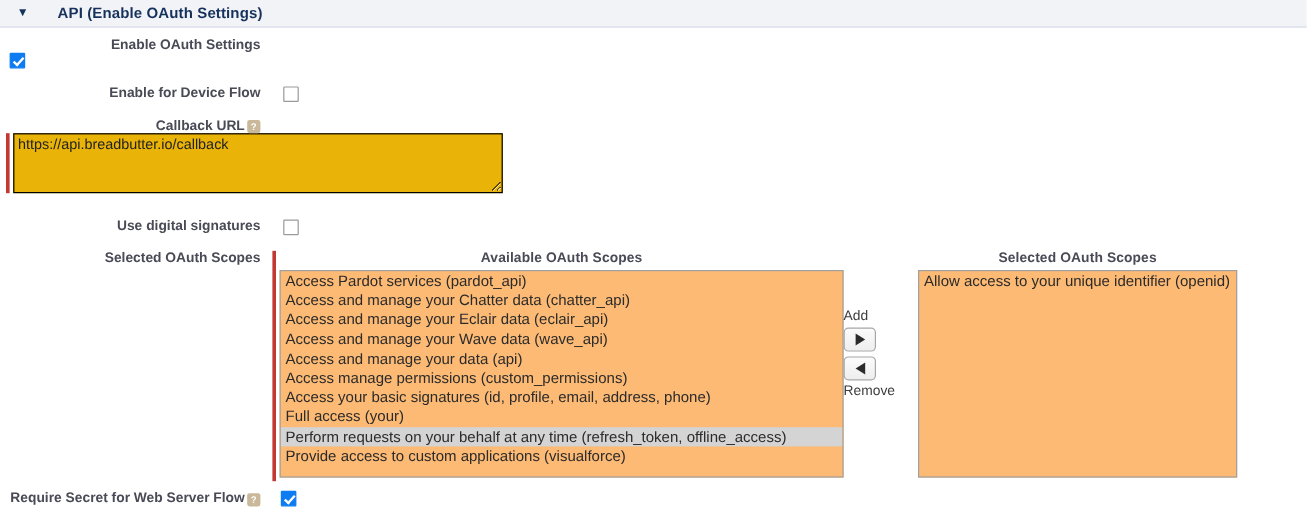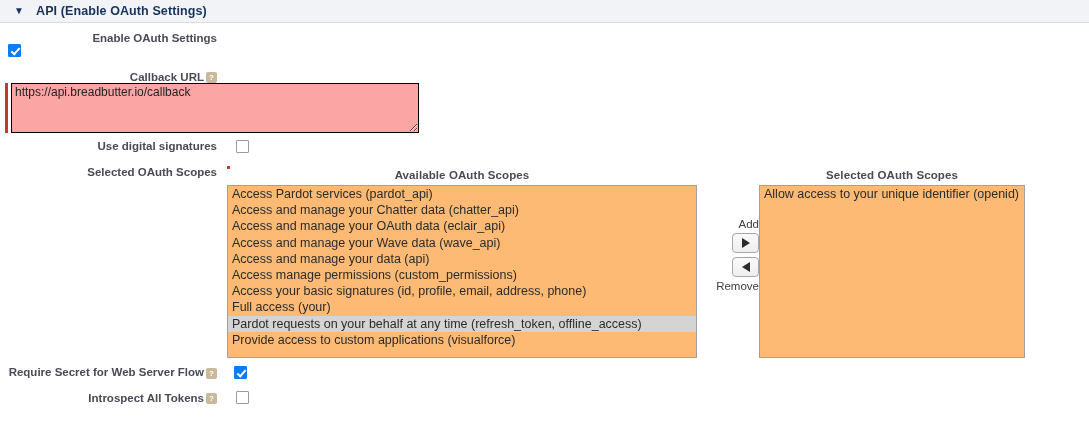--- a/index.html
+++ b/index.html
@@ -30,21 +30,21 @@
     color: #16325c;
     font-size: 10px;
     line-height: 1;
     cursor: pointer;
     user-select: none;
   }
   .section-title {
     font-weight: bold;
     font-size: 12.5px;
     color: #16325c;
-    margin-left: 6px;
+    margin-left: 18px;
     letter-spacing: 0.1px;
   }
 
   
   .form-body { position: relative; }
 
   .row {
     display: flex;
     align-items: flex-start;
     width: 100%;
@@ -129,21 +129,21 @@
     height: 50px;
     border: 1px solid #000000;
     font-family: "Liberation Sans", sans-serif;
     font-size: 12px;
     color: #222;
     padding: 1px 3px;
     resize: both;
     outline: none;
     line-height: 14px;
     overflow: auto;
-    background: #fca5a5;
+    background: #eab308;
   }
 
   
   .picker {
     display: flex;
     align-items: flex-start;
   }
   .list-col { display: flex; flex-direction: column; }
   .list-title {
     text-align: center;
@@ -179,21 +179,21 @@
     white-space: nowrap;
     cursor: pointer;
   }
   .opt.sel { background: #d4d4d4; }
 
   
   .btn-col {
     width: 62px;
     display: flex;
     flex-direction: column;
-    align-items: flex-end;
+    align-items: flex-start;
     padding-top: 48px;
   }
   .btn-caption {
     font-size: 11.5px;
     color: #3c3c3c;
     line-height: 14px;
   }
   .arrow-btn {
     width: 27px;
     height: 20px;
@@ -226,62 +226,70 @@
 
   <div class="row" style="margin-top:9px;flex-direction:column;">
     <div class="label-cell">
       <span>Enable OAuth Settings</span>
     </div>
     <div class="field-cell" style="padding-left:8px;">
       <span class="cbx checked"></span>
     </div>
   </div>
 
+  <div class="row" style="margin-top:15px;">
+    <div class="label-cell">
+      <span>Enable for Device Flow</span>
+    </div>
+    <div class="field-cell" style="padding-left:14px;">
+      <span class="cbx"></span>
+    </div>
+  </div>
 
   <div class="row" style="margin-top:12px;flex-direction:column;">
     <div class="label-cell" style="align-items:flex-start;padding-top:2px;">
       <span>Callback URL</span>
       <span class="help-icon">?</span>
     </div>
     <div class="field-cell" style="padding-left:5px;">
       <div class="req-bar"></div>
       <textarea class="callback-area" style="">https://api.breadbutter.io/callback</textarea>
     </div>
   </div>
 
-  <div class="row" style="margin-top:7px;">
+  <div class="row" style="margin-top:22px;">
     <div class="label-cell">
       <span>Use digital signatures</span>
     </div>
     <div class="field-cell" style="padding-left:14px;">
       <span class="cbx"></span>
     </div>
   </div>
 
   <div class="row" style="margin-top:13px;">
     <div class="label-cell" style="align-items:flex-start;padding-top:0;">
       <span>Selected OAuth Scopes</span>
     </div>
-    <div class="field-cell" style="padding-left:5px;flex-direction:column;">
+    <div class="field-cell" style="padding-left:5px;">
       <div class="req-bar" style="height:192px;"></div>
 
       <div class="picker">
 
         <div class="list-col">
           <div class="list-title">Available OAuth Scopes</div>
           <div class="listbox available" id="available-list">
               <div class="opt">Access Pardot services (pardot_api)</div>
               <div class="opt">Access and manage your Chatter data (chatter_api)</div>
-              <div class="opt">Access and manage your OAuth data (eclair_api)</div>
+              <div class="opt">Access and manage your Eclair data (eclair_api)</div>
               <div class="opt">Access and manage your Wave data (wave_api)</div>
               <div class="opt">Access and manage your data (api)</div>
               <div class="opt">Access manage permissions (custom_permissions)</div>
               <div class="opt">Access your basic signatures (id, profile, email, address, phone)</div>
               <div class="opt">Full access (your)</div>
-              <div class="opt sel">Pardot requests on your behalf at any time (refresh_token, offline_access)</div>
+              <div class="opt sel">Perform requests on your behalf at any time (refresh_token, offline_access)</div>
               <div class="opt">Provide access to custom applications (visualforce)</div>
             </div>
         </div>
 
         <div class="btn-col">
           <span class="btn-caption">Add</span>
           <div class="arrow-btn">
             <span class="tri right"></span>
           </div>
           <div class="arrow-btn">

